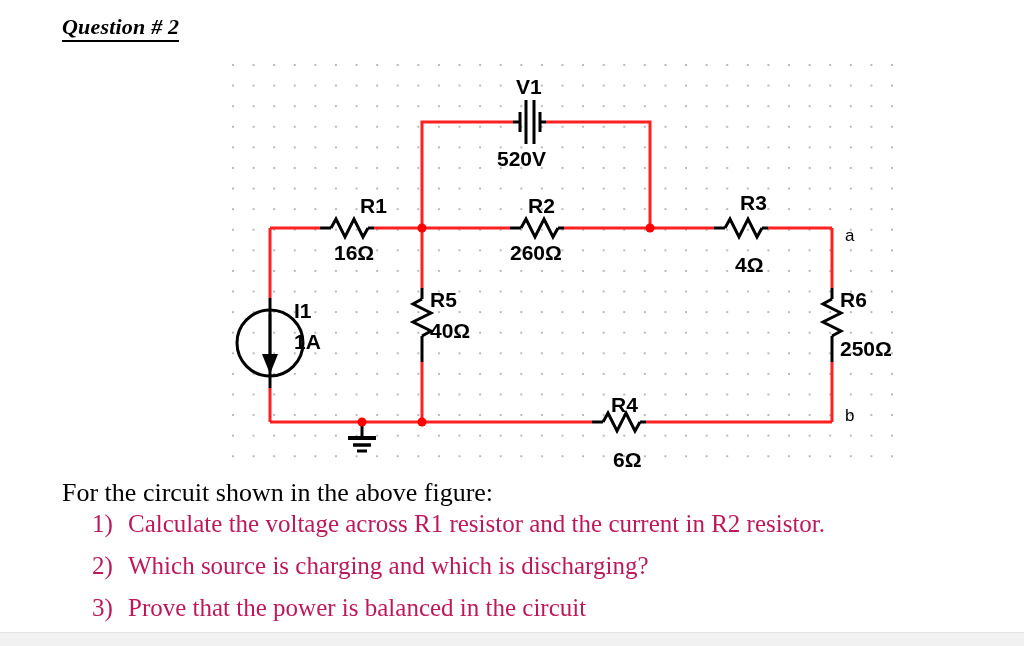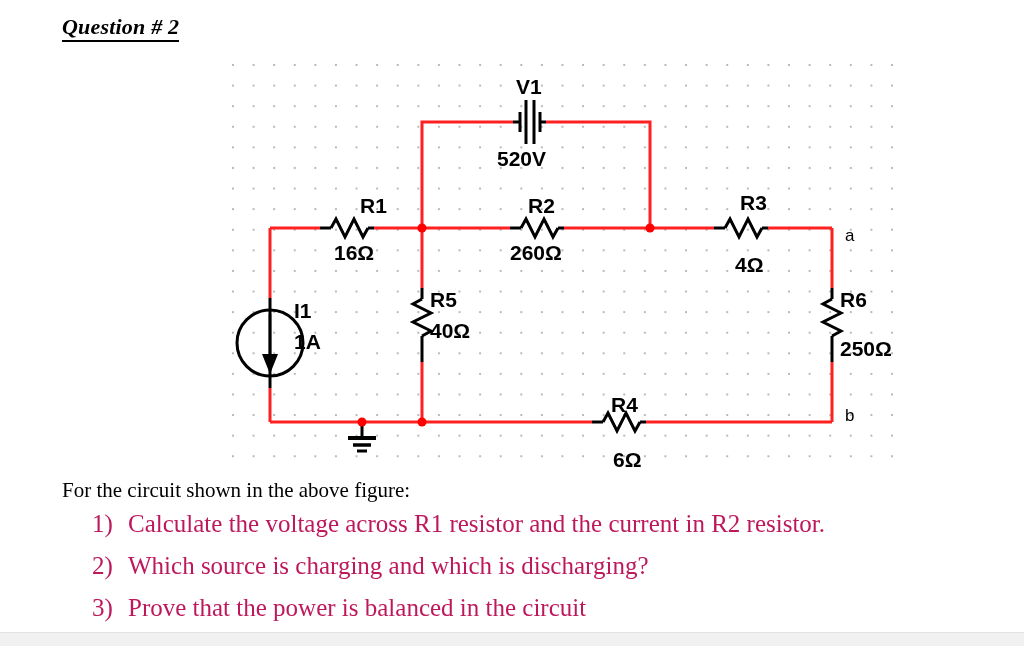--- a/index.html
+++ b/index.html
@@ -74,21 +74,21 @@
     position: absolute;
     left: 0;
     top: 470px;
     width: 1024px;
   }
   #prompt-lead {
     position: absolute;
     left: 62px;
     top: 8px;
     font-family: "Liberation Serif", serif;
-    font-size: 21px;
+    font-size: 26px;
     color: #000;
     white-space: nowrap;
   }
   .prompt-item {
     position: absolute;
     left: 92px;
     font-family: "Liberation Serif", serif;
     font-size: 25px;
     color: #be185d;
     white-space: nowrap;

